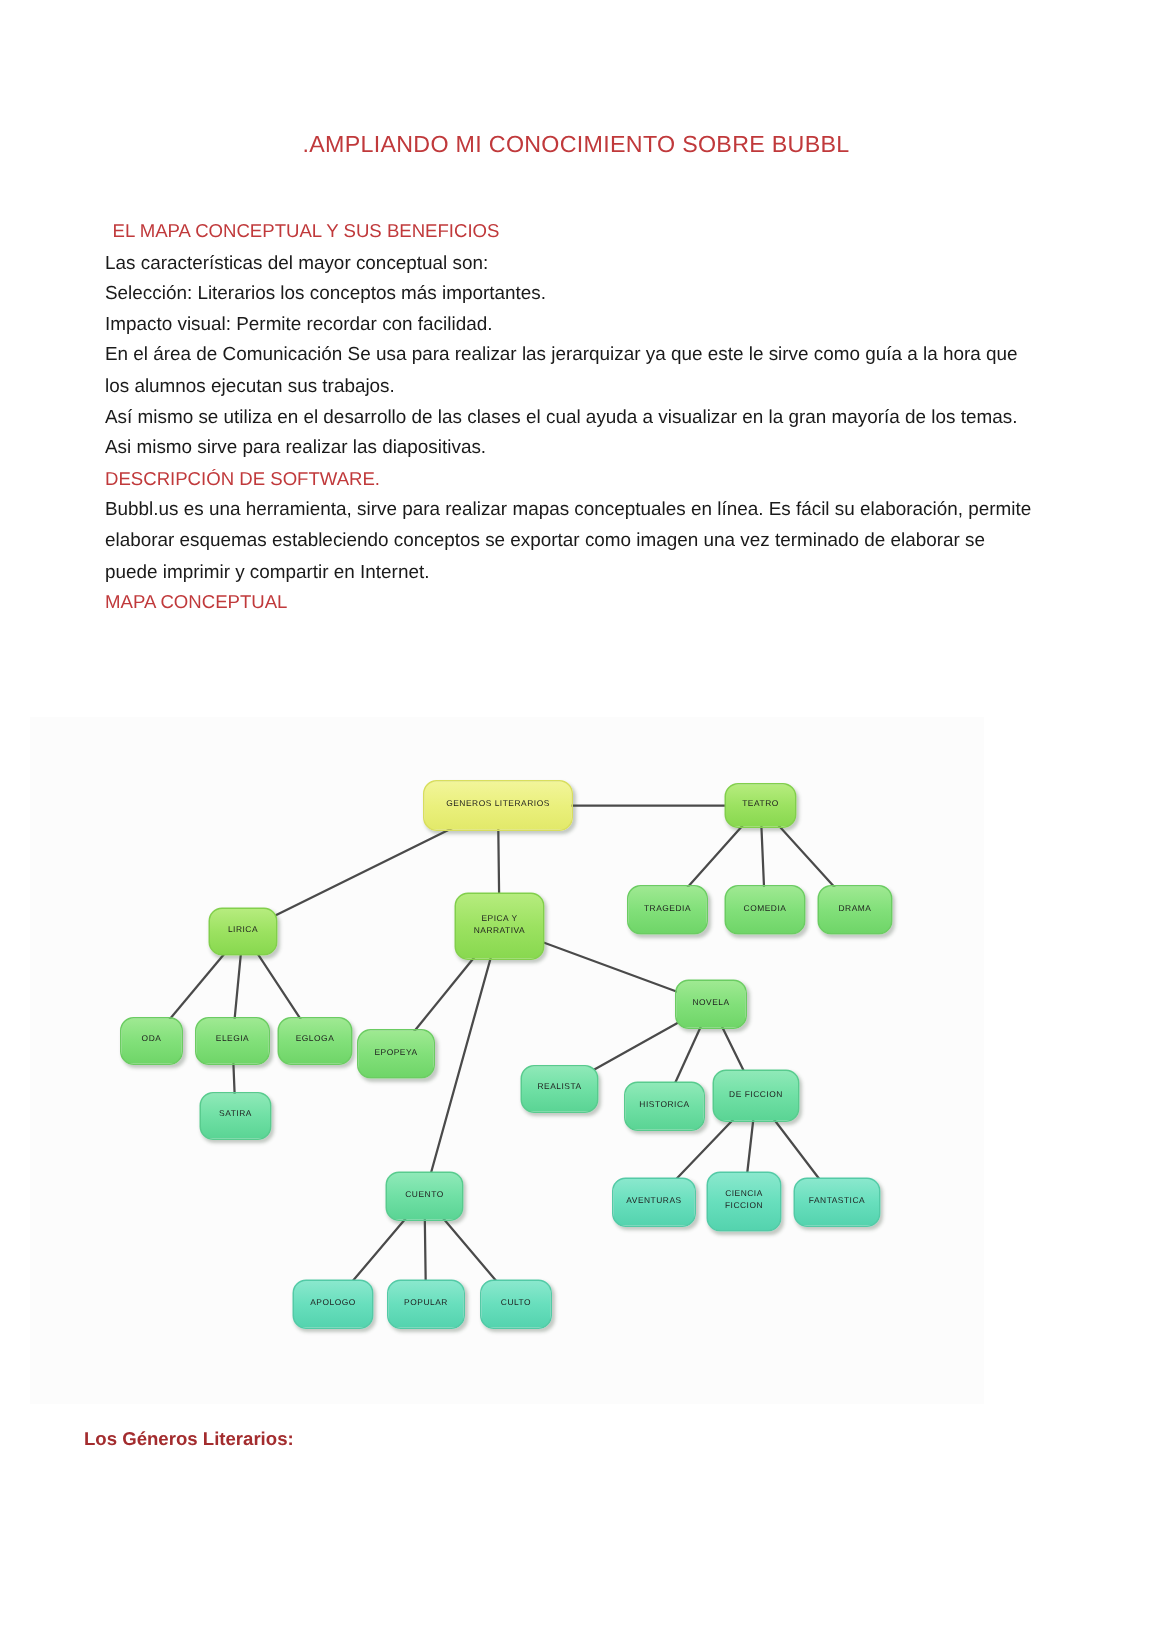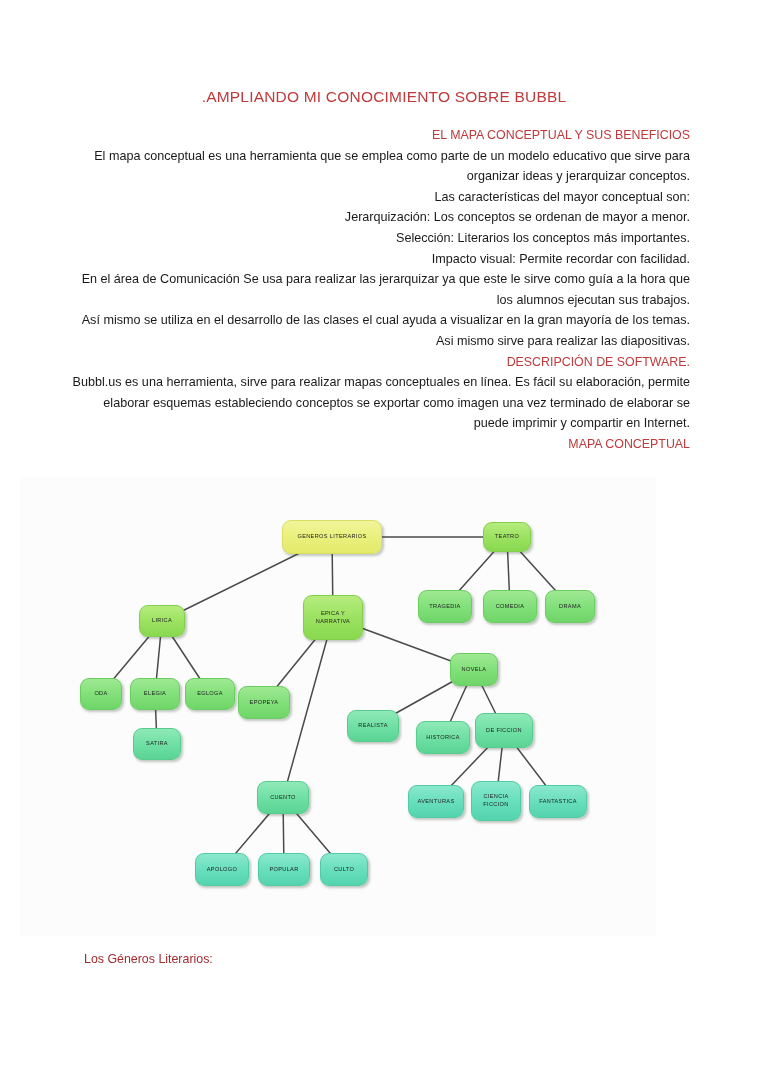--- a/index.html
+++ b/index.html
@@ -27,26 +27,25 @@
     width: 768px;
     text-align: center;
     color: #c0393b;
     font-size: 15.5px;
     letter-spacing: 0.2px;
     font-family: "Liberation Sans", sans-serif;
   }
   .body-text {
     position: absolute;
     left: 70px;
-    top: 125px;
+    top: 144px;
     width: 620px;
     font-size: 12.6px;
     line-height: 20.6px;
     color: #1a1a1a;
-    text-align: right;
   }
   .body-text p {
     margin: 0;
     white-space: normal;
   }
   .heading-red {
     color: #c0393b;
     font-size: 12.4px;
   }
   .indent-1 { padding-left: 5px; }
@@ -97,46 +96,44 @@
   .node.lvl3 {
     background: linear-gradient(180deg, #8fe9b8 0%, #70e0a5 50%, #5ad494 100%);
     border: 1px solid #58cb8e;
   }
   .node.lvl4 {
     background: linear-gradient(180deg, #8ae8cd 0%, #68dfbd 50%, #54d3ae 100%);
     border: 1px solid #53caa6;
   }
   .closing-note {
     position: absolute;
-    left: 84px;
+    left: 56px;
     top: 952px;
     color: #a32c2e;
     font-size: 12.4px;
-    font-weight: normal;
+    font-weight: bold;
   }
   svg.edges {
     position: absolute;
     left: 0; top: 0;
     width: 636px;
     height: 458px;
     z-index: 1;
   }
 </style>
 </head>
 <body>
 
 <div class="page">
 
   <div class="doc-title">.AMPLIANDO MI CONOCIMIENTO SOBRE BUBBL</div>
 
   <div class="body-text">
     <p class="heading-red indent-1"> EL MAPA CONCEPTUAL Y SUS BENEFICIOS</p>
-    <p>El mapa conceptual es una herramienta que se emplea como parte de un modelo educativo que sirve para organizar ideas y  jerarquizar conceptos.</p>
     <p>Las características del mayor conceptual son:</p>
-    <p>Jerarquización: Los conceptos se ordenan de mayor a menor.</p>
     <p>Selección: Literarios los conceptos más importantes.</p>
     <p>Impacto visual: Permite recordar con facilidad.</p>
     <p>En el área  de  Comunicación Se usa para realizar las jerarquizar ya que este le sirve como guía a la hora que los alumnos ejecutan sus trabajos.</p>
     <p>Así mismo se  utiliza en el desarrollo de las clases el cual ayuda a visualizar  en la gran mayoría de los temas.</p>
     <p>Asi mismo sirve para realizar las diapositivas.</p>
     <p class="heading-red">DESCRIPCIÓN DE SOFTWARE.</p>
     <p>Bubbl.us es una herramienta, sirve para realizar mapas conceptuales en línea. Es fácil su elaboración, permite elaborar esquemas  estableciendo  conceptos  se  exportar como imagen una vez terminado de elaborar se puede imprimir  y compartir en Internet.</p>
     <p class="heading-red">MAPA CONCEPTUAL</p>
   </div>
 

